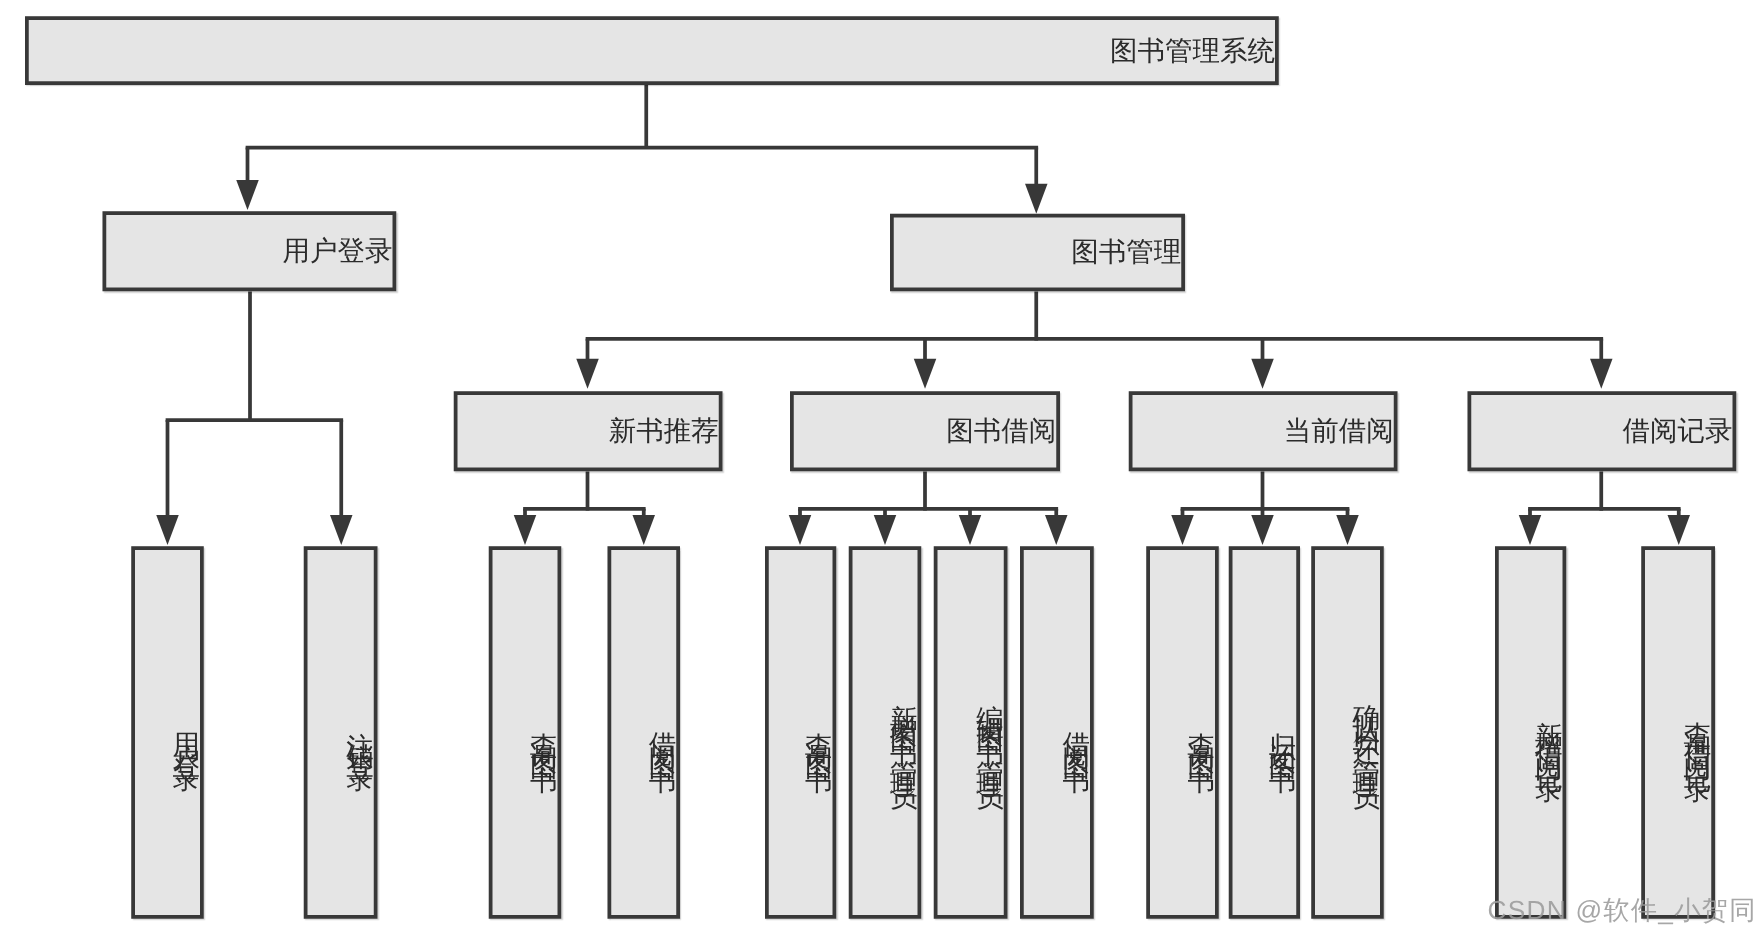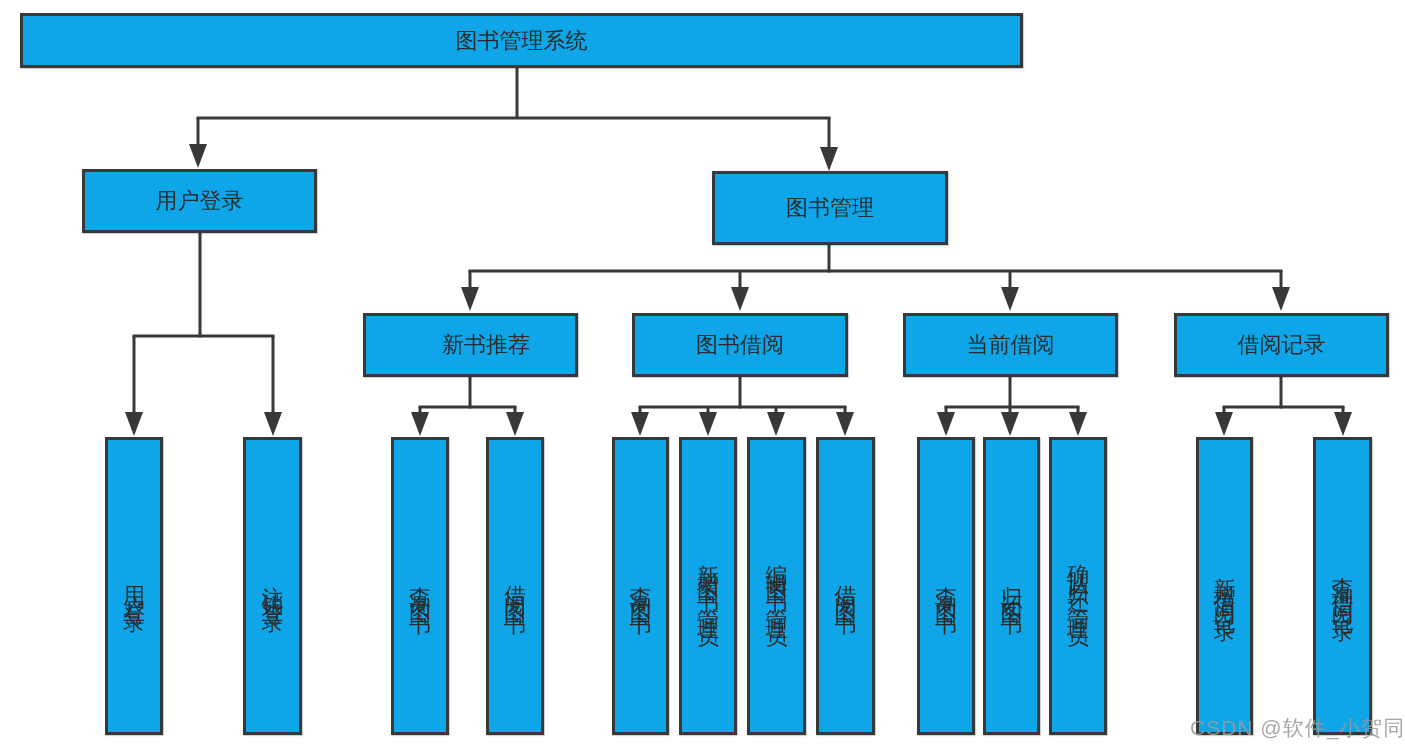--- a/index.html
+++ b/index.html
@@ -8,38 +8,38 @@
     width:1405px;height:747px;
     background:#ffffff;
     font-family:"Liberation Sans","DejaVu Sans",sans-serif;
     overflow:hidden;
   }
   .wires{position:absolute;left:0;top:0;width:1405px;height:747px;}
   .box{
     position:absolute;
     box-sizing:border-box;
     border:3px solid #383838;
-    background:#0ea5e9;
-    display:flex;align-items:center;justify-content:center;
+    background:#e5e5e5;
+    display:flex;align-items:center;justify-content:flex-end;
     color:#2b2b2b;
     font-size:22px;
     box-shadow:1px 1px 1px rgba(0,0,0,0.18);
   }
   .leaf{top:437px;height:298px;}
   .leaf .vtext{
     writing-mode:vertical-rl;
     text-orientation:mixed;
     letter-spacing:9px;
     line-height:1;
     white-space:nowrap;
   }
   
   .n-root     {left:20px;  top:13px;  width:1003px;height:55px;}
   .n-userlogin{left:82px;  top:169px; width:235px; height:64px;}
-  .n-bookmgmt {left:712px; top:171px; width:236px; height:74px;}
+  .n-bookmgmt {left:712px; top:171px; width:236px; height:62px;}
   .n-newrec   {left:363px; top:313px; width:215px; height:64px;padding-left:31px;}
   .n-borrow   {left:632px; top:313px; width:216px; height:64px;}
   .n-current  {left:903px; top:313px; width:215px; height:64px;}
   .n-records  {left:1174px;top:313px; width:215px; height:64px;}
   .l1 {left:105px; width:58px;}
   .l2 {left:243px; width:59px;}
   .l3 {left:391px; width:58px;}
   .l4 {left:486px; width:58px;}
   .l5 {left:612px; width:57px;}
   .l6 {left:679px; width:58px;}

